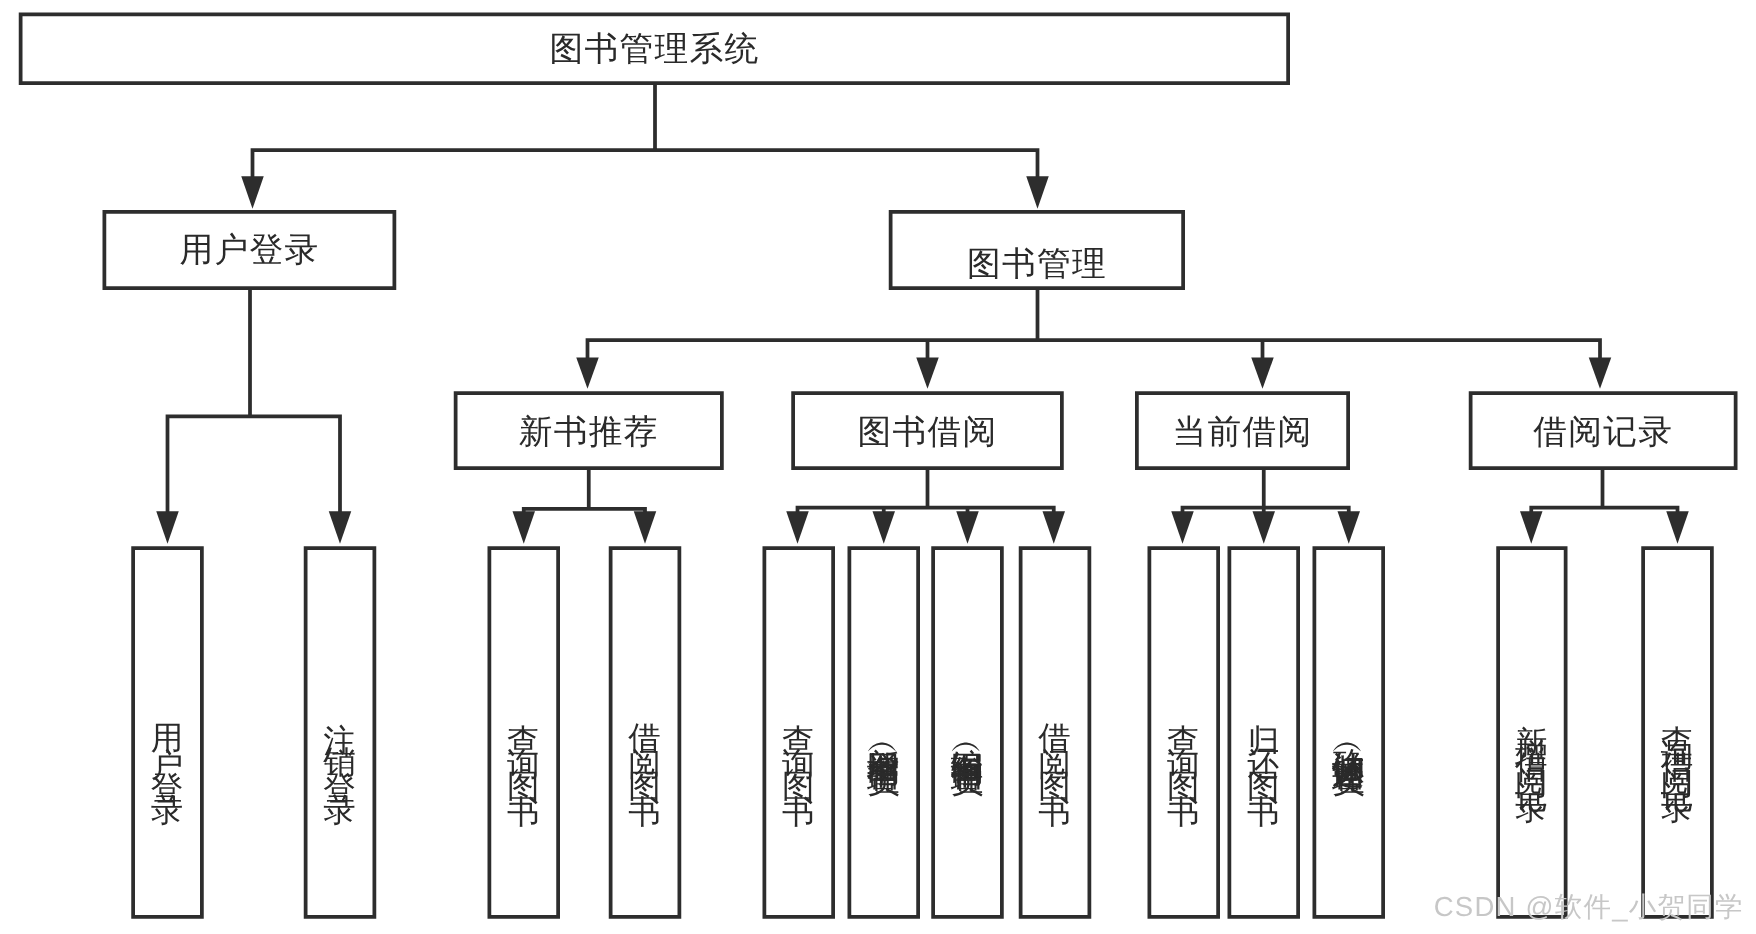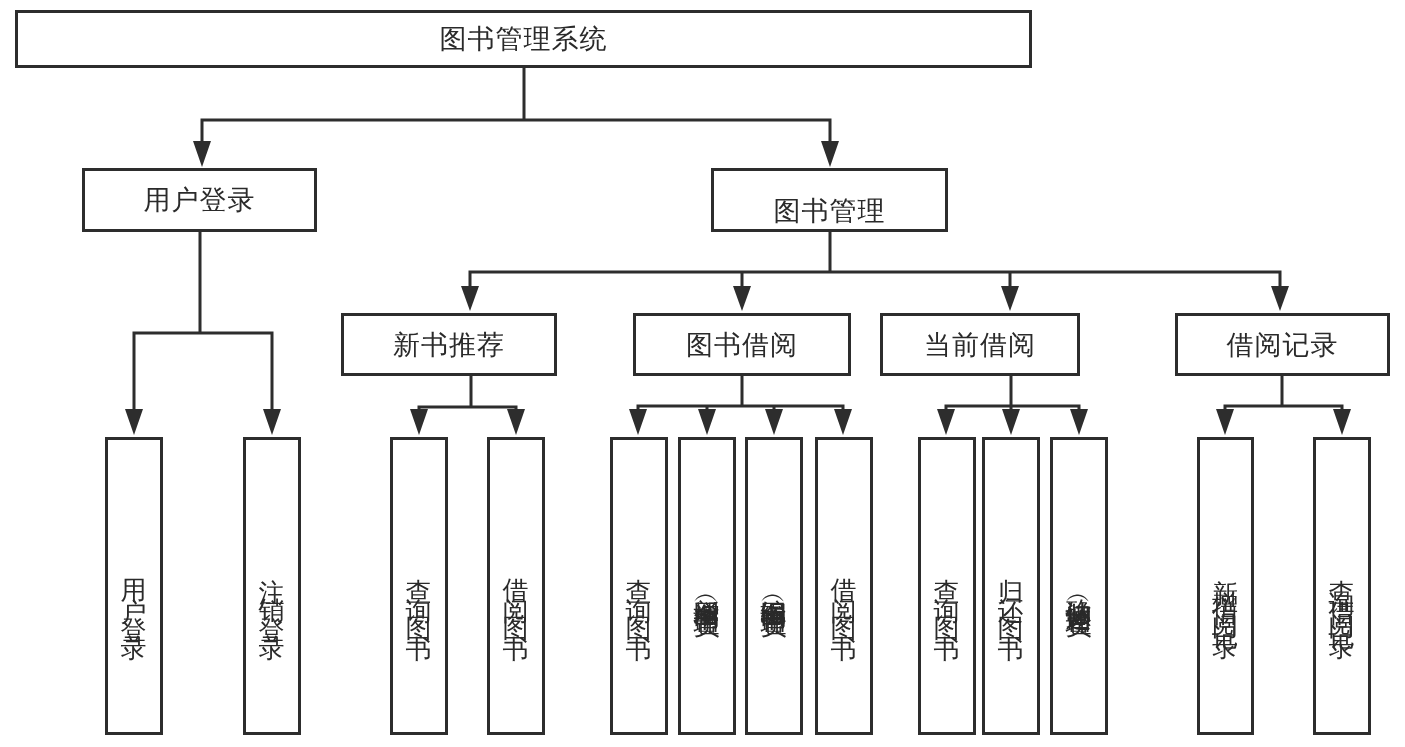--- a/index.html
+++ b/index.html
@@ -30,23 +30,23 @@
     line-height:1;
   }
   .sp4{letter-spacing:19px;padding-top:19px;}
   .sp6{letter-spacing:11px;padding-top:11px;}
   .sp9{letter-spacing:2px;padding-top:2px;}
 
   
   .n-root        {left:15px;  top:10px;  width:1017px; height:58px;}
   .n-user-login  {left:82px;  top:168px; width:235px;  height:64px;}
   .n-book-mgmt   {left:711px; top:168px; width:237px;  height:64px;align-items:flex-end;}
-  .n-new-rec     {left:341px; top:313px; width:216px;  height:63px;}
+  .n-new-rec     {left:363px; top:313px; width:216px;  height:63px;}
   .n-borrow      {left:633px; top:313px; width:218px;  height:63px;justify-content:center;}
-  .n-current     {left:880px; top:313px; width:200px;  height:63px;}
+  .n-current     {left:908px; top:313px; width:172px;  height:63px;}
   .n-records     {left:1175px;top:313px; width:215px;  height:63px;}
 
   .leaf{top:437px;height:298px;width:58px;}
   .l1 {left:105px;}
   .l2 {left:243px;}
   .l3 {left:390px;}
   .l4 {left:487px;}
   .l5 {left:610px;}
   .l6 {left:678px;}
   .l7 {left:745px;}
@@ -176,13 +176,14 @@
   <div class="box leaf l11">
     <span class="vlabel sp9">确认归还（管理员）</span>
   </div>
   <div class="box leaf l12">
     <span class="vlabel sp6">新增借阅记录</span>
   </div>
   <div class="box leaf l13">
     <span class="vlabel sp6">查询借阅记录</span>
   </div>
 
+  <div class="watermark">CSDN @软件_小贺同学</div>
 </div>
 
 </body></html>

